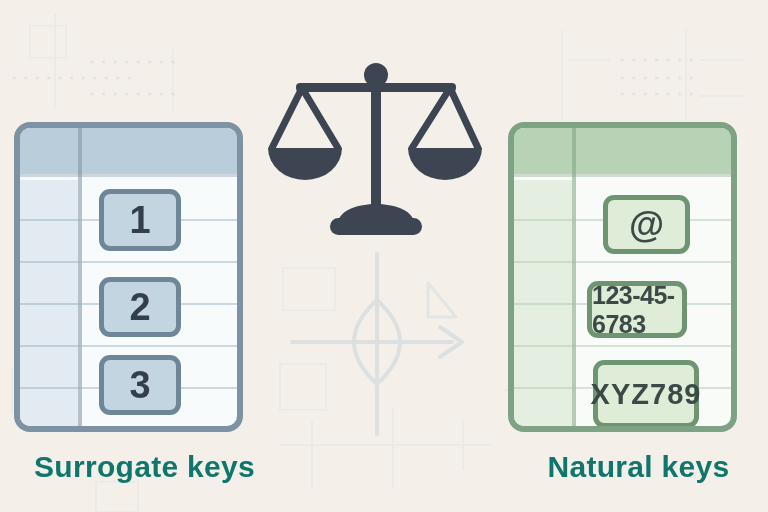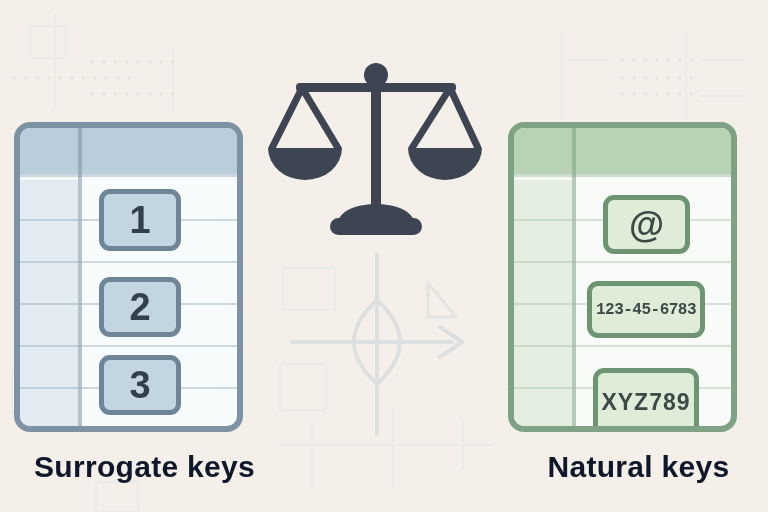--- a/index.html
+++ b/index.html
@@ -45,27 +45,27 @@
     border-radius:11px; font-weight:700; z-index:2;
   }
   .blue  .chip { background:#c2d5e0; border:5px solid #6f8699; color:#333f4c; }
   .green .chip { background:#dfecd7; border:5px solid #6e9572; color:#3b4a47; }
 
   .chip.b1 { left:79px; top:61px;  width:82px; height:62px; font-size:38px; }
   .chip.b2 { left:79px; top:149px; width:82px; height:60px; font-size:38px; }
   .chip.b3 { left:79px; top:227px; width:82px; height:60px; font-size:38px; }
 
   .chip.g1 { left:89px; top:67px;  width:87px;  height:59px; font-size:36px; }
-  .chip.g2 { left:73px; top:153px; width:118px; height:57px; font-size:16px; letter-spacing:-.5px;font-family:Liberation Mono, monospace; }
-  .chip.g3 { left:79px; top:240px; width:106px; height:68px; font-size:23px; letter-spacing:1px; }
+  .chip.g2 { left:73px; top:153px; width:100px; height:57px; font-size:25px; letter-spacing:-.5px; }
+  .chip.g3 { left:79px; top:232px; width:106px; height:68px; font-size:29px; letter-spacing:1px; }
 
   
   .caption {
     position:absolute; top:450px; width:229px; text-align:center; z-index:1;
-    font-size:30px; font-weight:700; color:#0f172a; letter-spacing:.3px;
+    font-size:30px; font-weight:700; color:#0f766e; letter-spacing:.3px;
   }
   .caption.left  { left:30px; }
   .caption.right { left:524px; }
 </style>
 </head>
 <body>
 
 <svg class="decor" width="768" height="512" viewBox="0 0 768 512" aria-hidden="true">
 
   <g stroke="#c9d4da" fill="none" opacity="0.55" stroke-width="4" stroke-linecap="round" stroke-linejoin="round">

